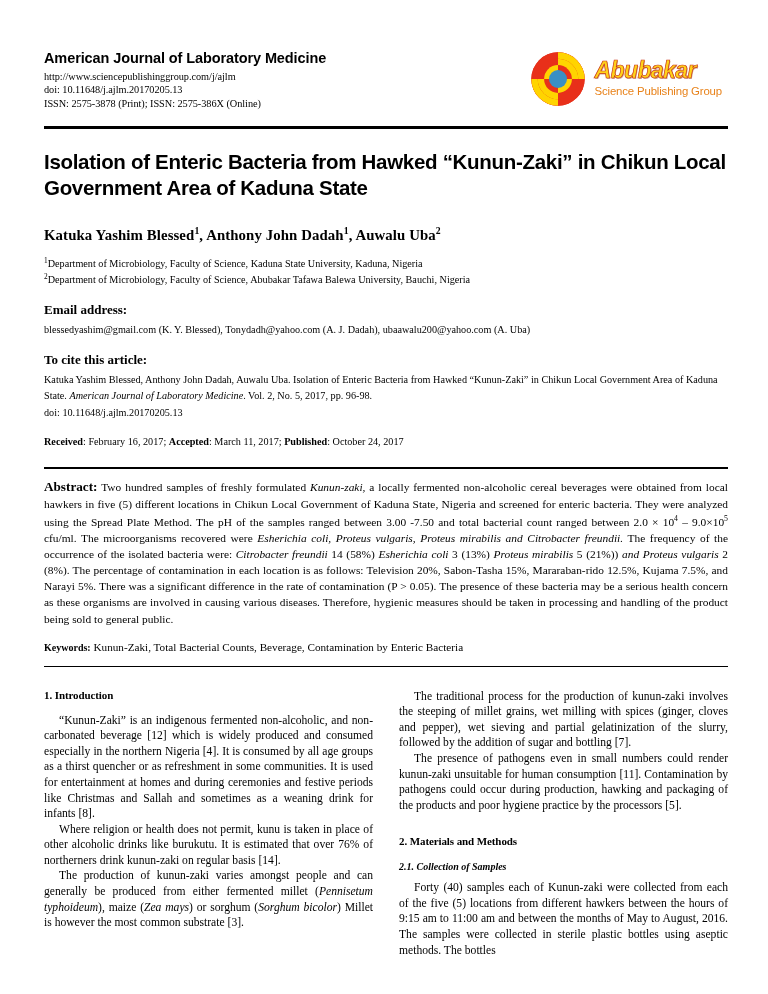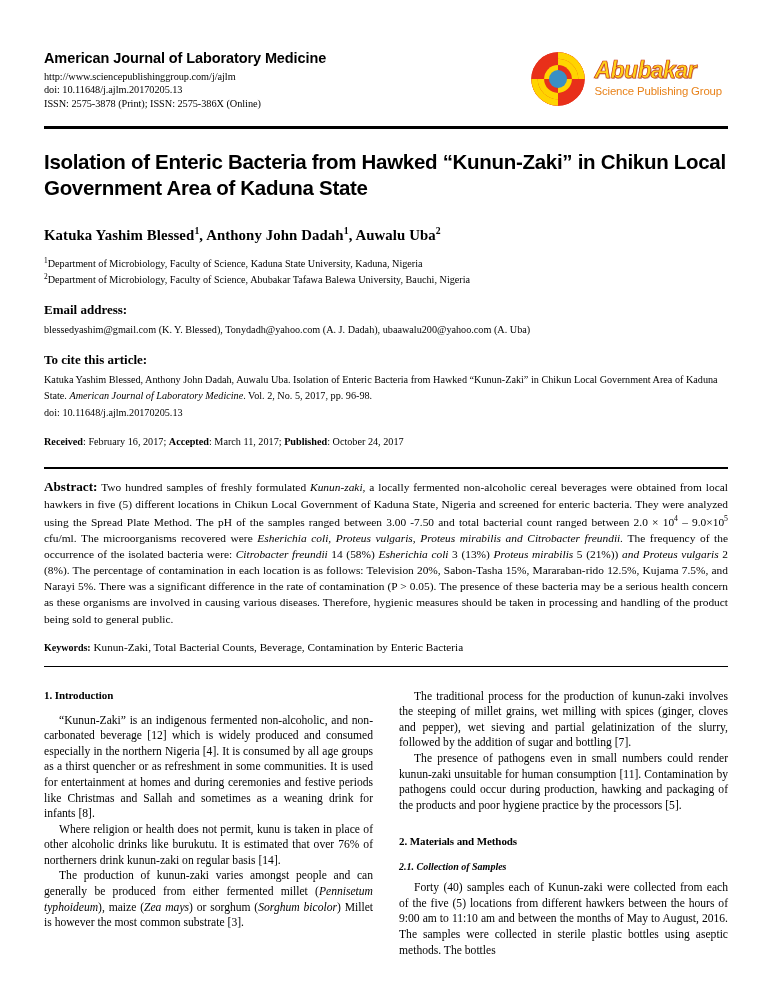--- a/index.html
+++ b/index.html
@@ -255,18 +255,18 @@
       <p class="para">“Kunun-Zaki” is an indigenous fermented non-alcoholic, and non-carbonated beverage [12] which is widely produced and consumed especially in the northern Nigeria [4]. It is consumed by all age groups as a thirst quencher or as refreshment in some communities. It is used for entertainment at homes and during ceremonies and festive periods like Christmas and Sallah and sometimes as a weaning drink for infants [8].</p>
       <p class="para">Where religion or health does not permit, kunu is taken in place of other alcoholic drinks like burukutu. It is estimated that over 76% of northerners drink kunun-zaki on regular basis [14].</p>
       <p class="para">The production of kunun-zaki varies amongst people and can generally be produced from either fermented millet (<i>Pennisetum typhoideum</i>), maize (<i>Zea mays</i>) or sorghum (<i>Sorghum bicolor</i>) Millet is however the most common substrate [3].</p>
     </div>
 
     <div class="col col-right">
       <p class="para">The traditional process for the production of kunun-zaki involves the steeping of millet grains, wet milling with spices (ginger, cloves and pepper), wet sieving and partial gelatinization of the slurry, followed by the addition of sugar and bottling [7].</p>
       <p class="para">The presence of pathogens even in small numbers could render kunun-zaki unsuitable for human consumption [11]. Contamination by pathogens could occur during production, hawking and packaging of the products and poor hygiene practice by the processors [5].</p>
       <h2 class="head">2. Materials and Methods</h2>
       <h3 class="subhead">2.1. Collection of Samples</h3>
-      <p class="para">Forty (40) samples each of Kunun-zaki were collected from each of the five (5) locations from different hawkers between the hours of 9:00 am to 11:10 am and between the months of May to August, 2016. The samples were collected in sterile plastic bottles using aseptic methods. The bottles</p>
+      <p class="para">Forty (40) samples each of Kunun-zaki were collected from each of the five (5) locations from different hawkers between the hours of 9:15 am to 11:00 am and between the months of May to August, 2016. The samples were collected in sterile plastic bottles using aseptic methods. The bottles</p>
     </div>
 
   </div>
 
 </div>
 
 </body></html>

